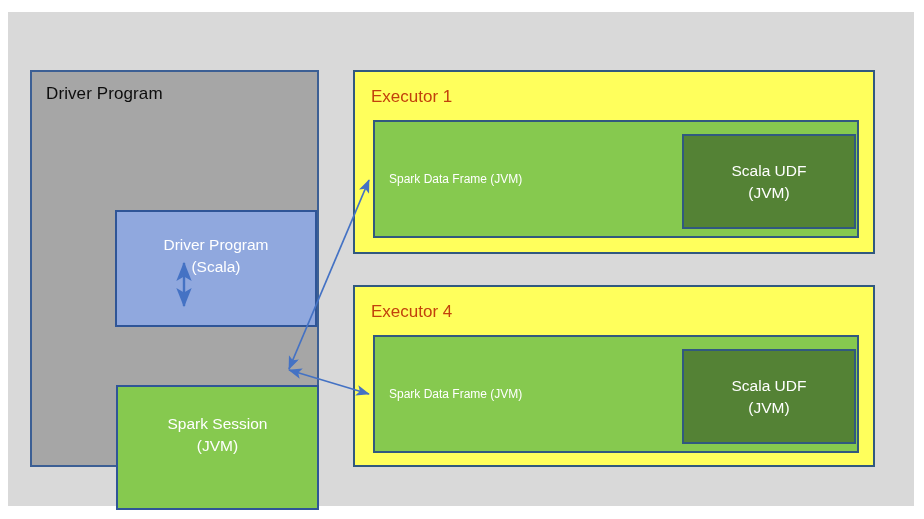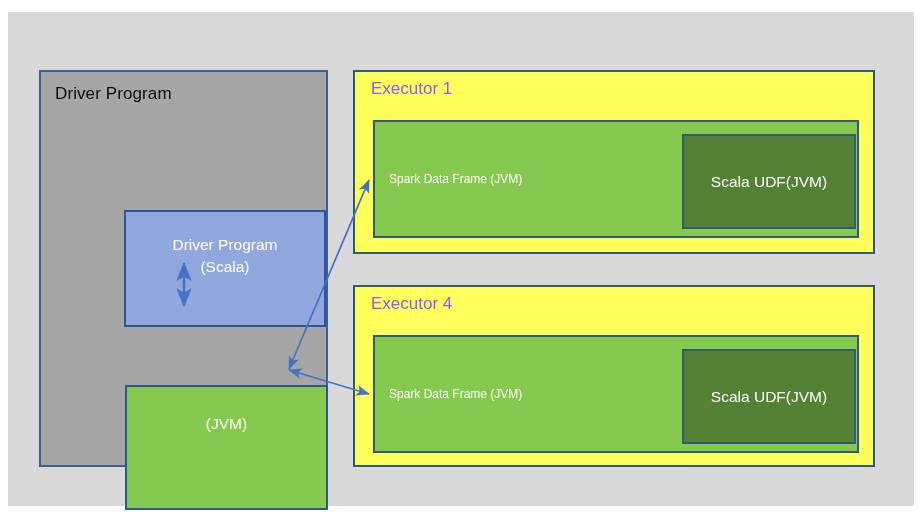--- a/index.html
+++ b/index.html
@@ -24,21 +24,21 @@
     width: 906px;
     height: 494px;
     background: #d9d9d9;
   }
   .box {
     position: absolute;
     box-sizing: border-box;
     border: 2px solid #2e5c8a;
   }
   .driver-container {
-    left: 39px;
+    left: 30px;
     top: 70px;
     width: 289px;
     height: 397px;
     background: #a6a6a6;
     border-color: #3c5f94;
   }
   .driver-container-label {
     position: absolute;
     left: 14px;
     top: 12px;
@@ -67,23 +67,23 @@
     left: 353px;
     width: 522px;
     background: #ffff5c;
     border-color: #31597f;
   }
   .executor-1 { top: 70px; height: 184px; }
   .executor-2 { top: 285px; height: 182px; }
   .executor-label {
     position: absolute;
     left: 16px;
-    top: 7px;
+    top: 15px;
     font-size: 17px;
-    color: #8b5cf6;
+    color: #c2410c;
     white-space: nowrap;
   }
   .dataframe {
     position: absolute;
     left: 18px;
     top: 48px;
     width: 486px;
     height: 118px;
     box-sizing: border-box;
     background: #86c94f;
@@ -101,21 +101,21 @@
   .scala-udf {
     position: absolute;
     left: 307px;
     top: 12px;
     width: 174px;
     height: 95px;
     box-sizing: border-box;
     background: #548235;
     border: 2px solid #31597f;
     display: flex;
-    flex-direction: row;
+    flex-direction: column;
     align-items: center;
     justify-content: center;
   }
   .scala-udf .line {
     font-size: 15.5px;
     color: #ffffff;
     line-height: 1.42;
     white-space: nowrap;
   }
   .centered-text {
@@ -164,20 +164,21 @@
 
     <div class="box driver-python">
       <div class="centered-text">
         <span class="line">Driver Program</span>
         <span class="line">(Scala)</span>
       </div>
     </div>
 
     <div class="box spark-session">
       <div class="centered-text">
+        <span class="line">Spark Session</span>
         <span class="line">(JVM)</span>
       </div>
     </div>
   </div>
 
   <div class="box executor executor-1">
     <div class="executor-label">Executor 1</div>
     <div class="dataframe">
       <div class="dataframe-label">Spark Data Frame (JVM)</div>
       <div class="scala-udf">

